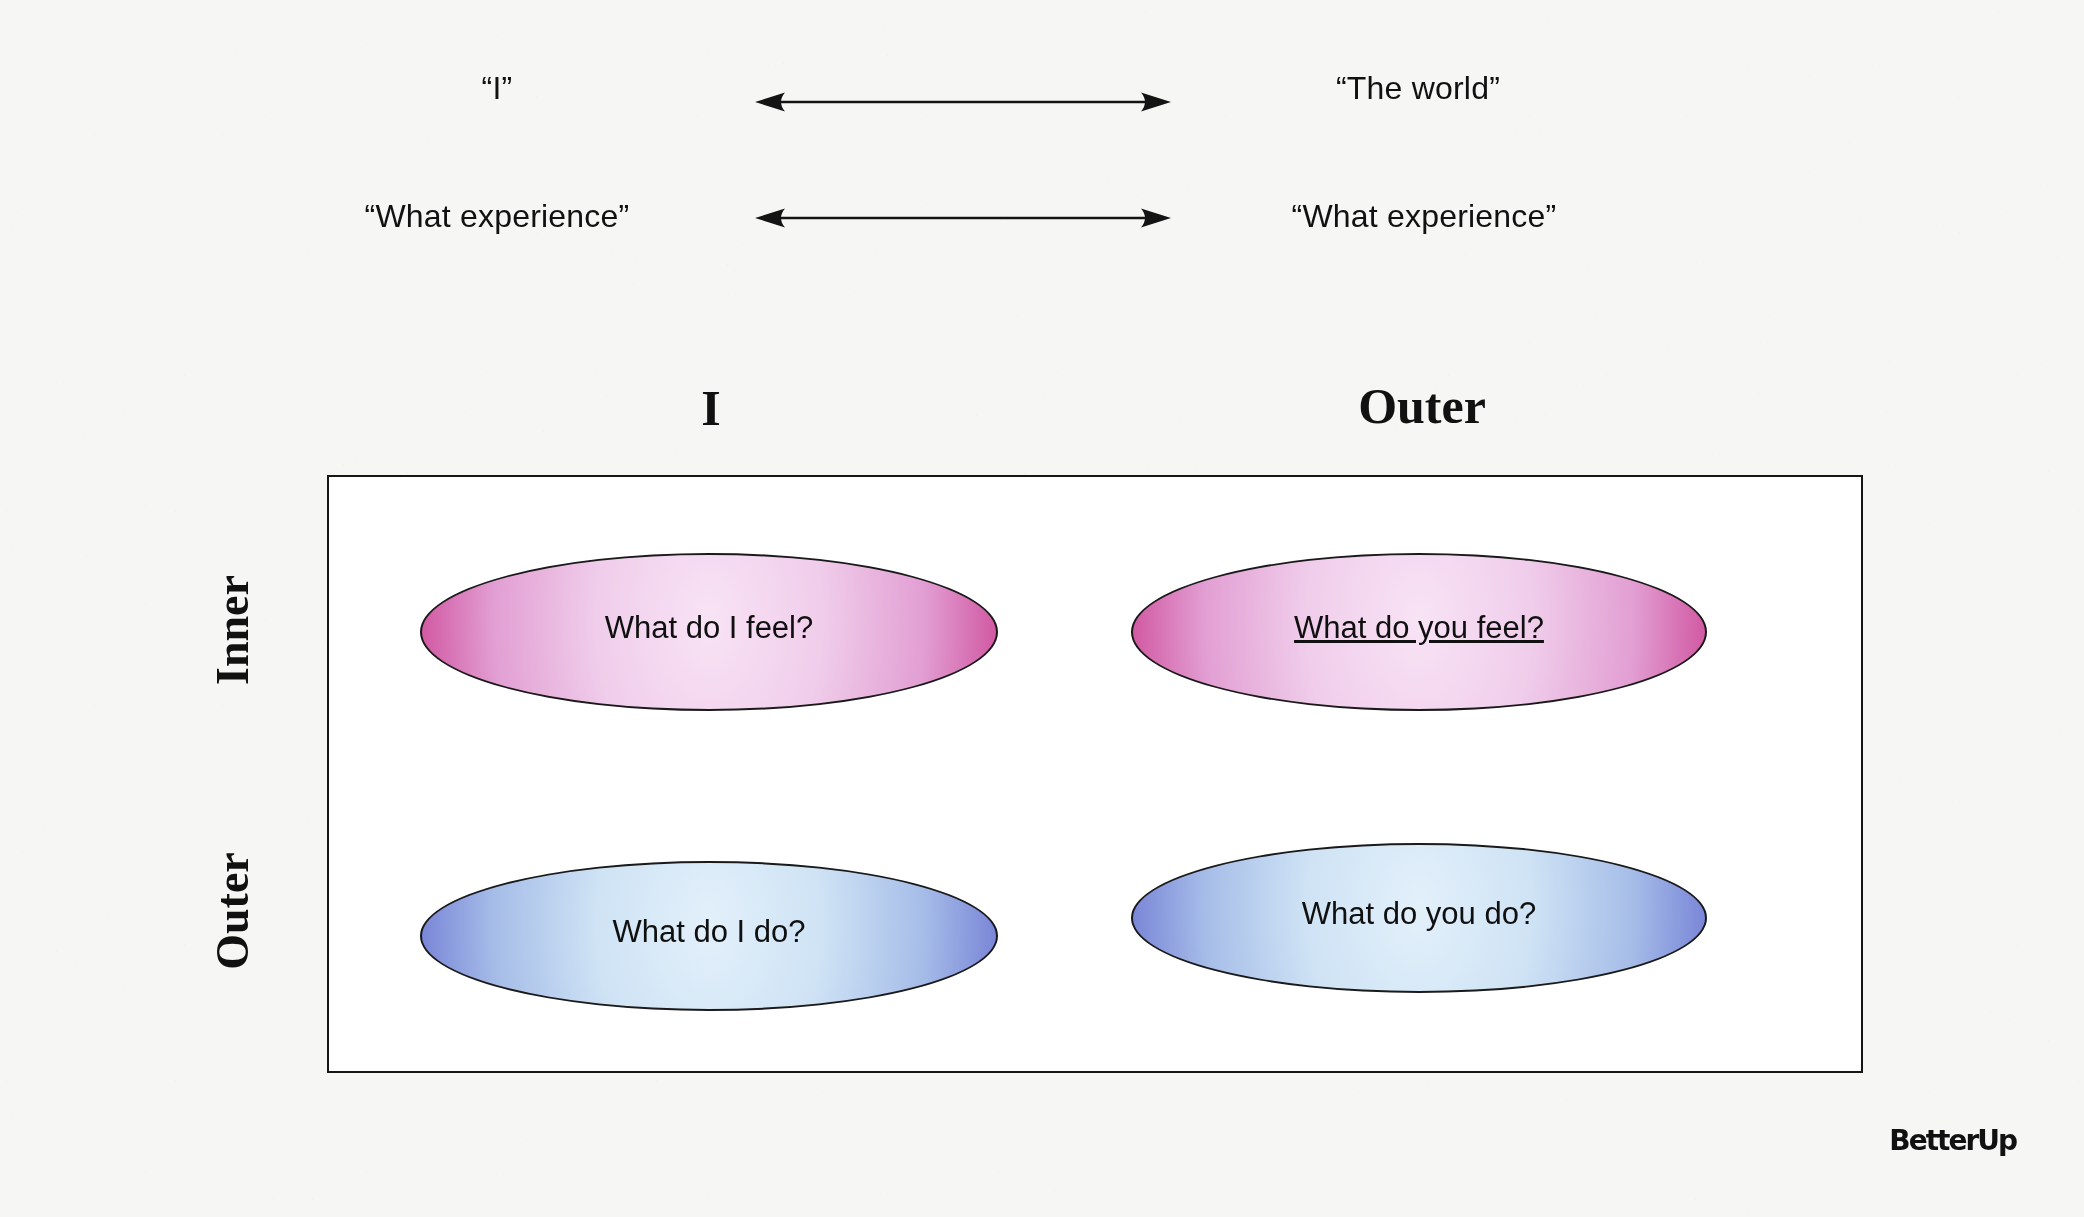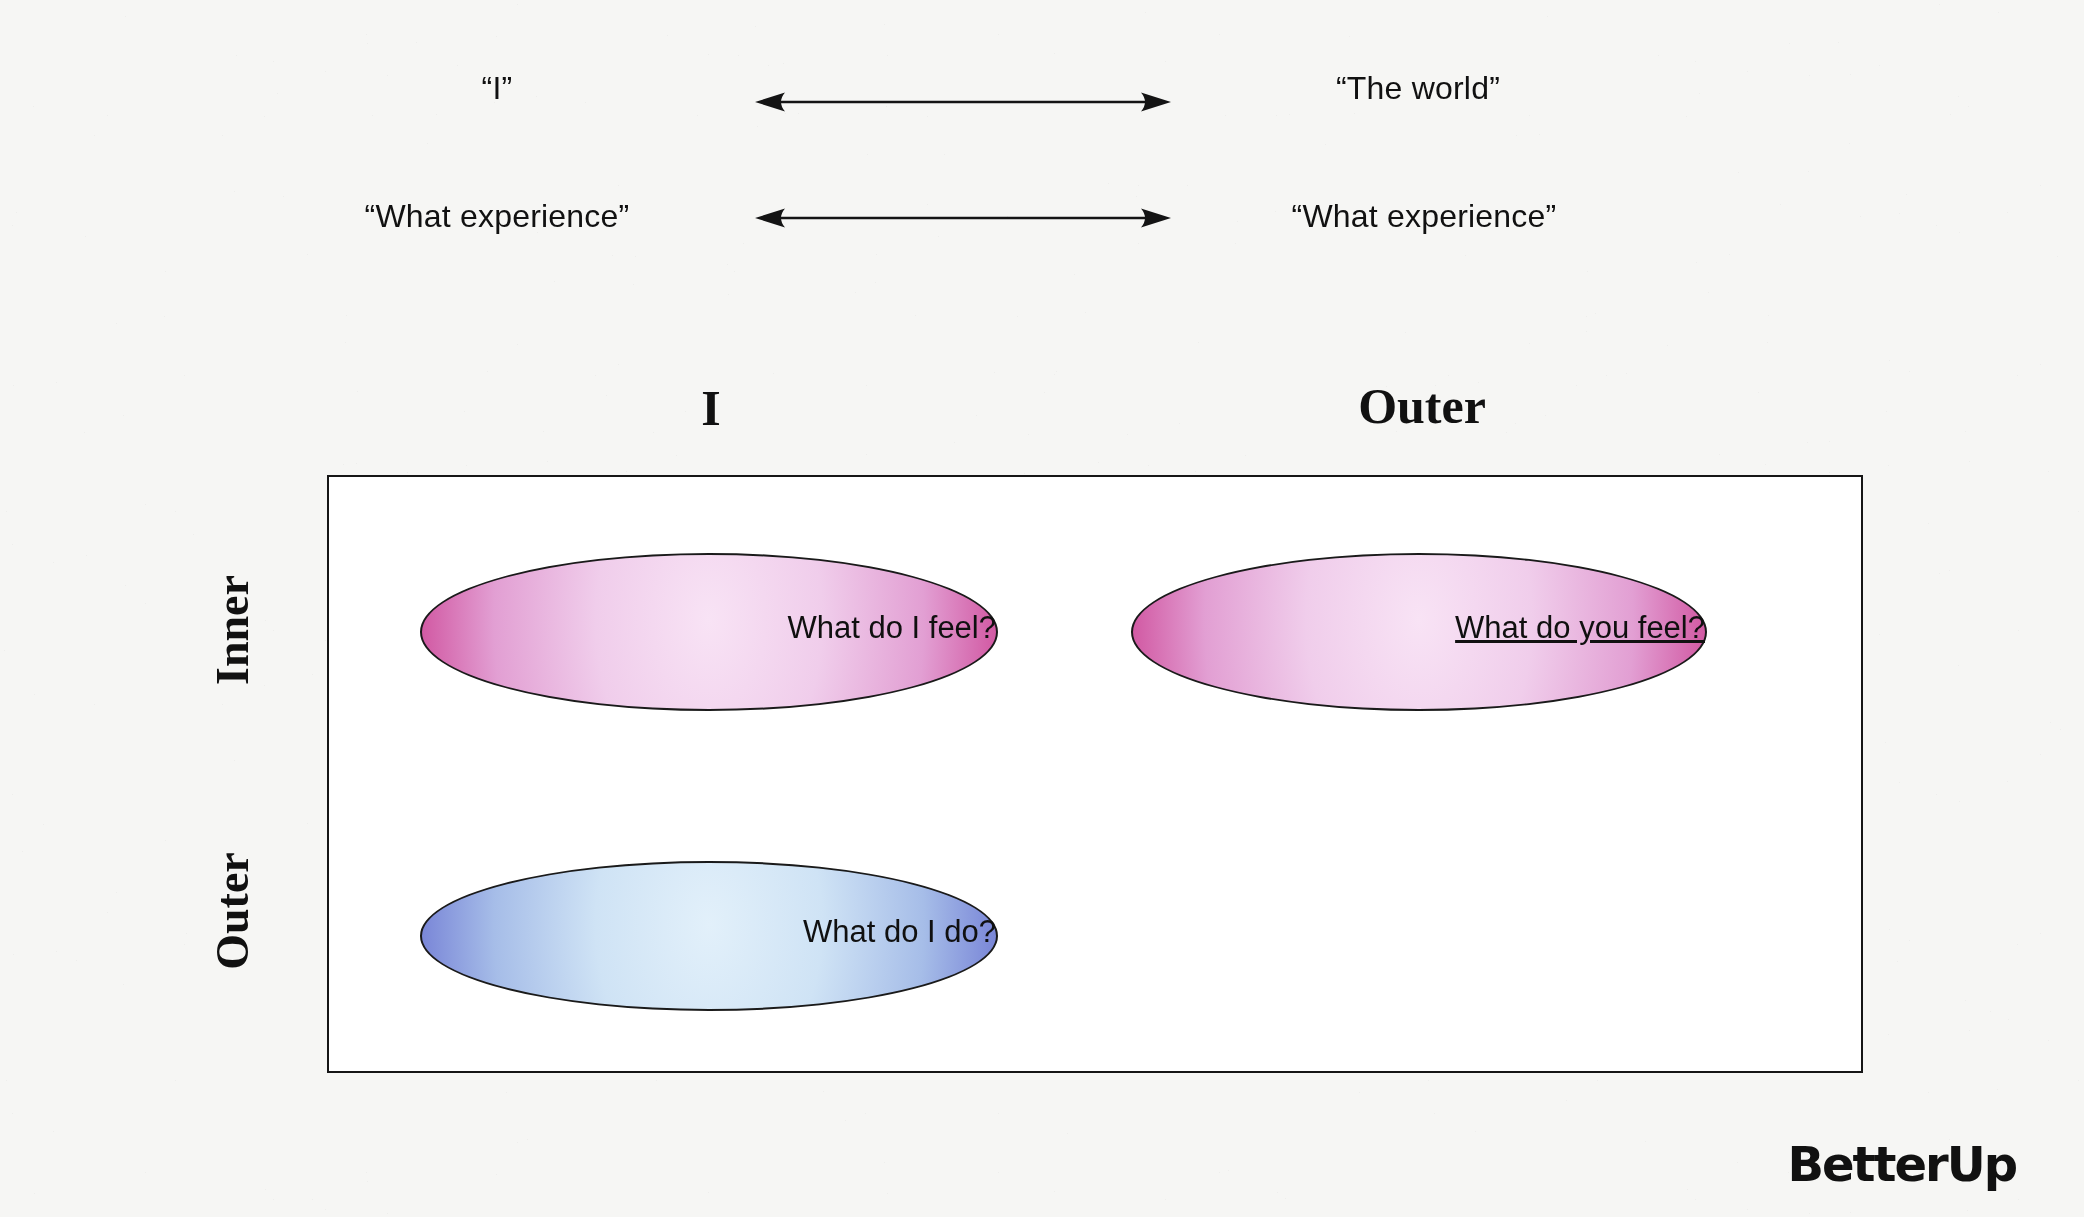--- a/index.html
+++ b/index.html
@@ -46,21 +46,21 @@
     background:#ffffff;
     border:2px solid #161616;
     z-index:1;
   }
   .cell-ellipse{
     position:absolute;
     border:2px solid #1a1a1a;
     border-radius:50%;
     display:flex;
     align-items:center;
-    justify-content:flex-end;
+    justify-content:center;
     z-index:2;
     box-sizing:border-box;
   }
   .cell-ellipse span{
     font-size:31px;
     color:#101010;
     transform:translateY(-4px);
   }
   .pink{
     background:radial-gradient(ellipse 52% 300% at 50% 42%,
@@ -78,24 +78,23 @@
   }
   .e-top-left   {left:420px; top:553px; width:578px; height:158px;}
   .e-top-right  {left:1131px;top:553px; width:576px; height:158px;text-decoration:underline;}
   .e-bottom-left{left:420px; top:861px; width:578px; height:150px;}
   .e-bottom-right{left:1131px;top:843px;width:576px; height:150px;}
   .logo{
     position:absolute;
     right:68px;top:1124px;
     font-family:"DejaVu Sans", sans-serif;
     font-weight:700;
-    font-size:48px;
+    font-size:28px;
     letter-spacing:-2px;
     z-index:2;
-    margin-top:12px;
   }
 </style>
 </head>
 <body>
 
 <div class="canvas">
 
   <svg class="noise-layer" width="2084" height="1217" xmlns="http://www.w3.org/2000/svg">
     <filter id="paperNoise" x="0" y="0" width="100%" height="100%">
       <feTurbulence type="fractalNoise" baseFrequency="0.9" numOctaves="2" stitchTiles="stitch" result="n"></feTurbulence>
@@ -140,16 +139,19 @@
   </div>
 
   <div class="cell-ellipse pink e-top-right">
     <span>What do you feel?</span>
   </div>
 
   <div class="cell-ellipse blue e-bottom-left">
     <span>What do I do?</span>
   </div>
 
+  <div class="cell-ellipse blue e-bottom-right">
+    <span>What do you do?</span>
+  </div>
 
   <div class="logo">BetterUp</div>
 
 </div>
 
 </body></html>

